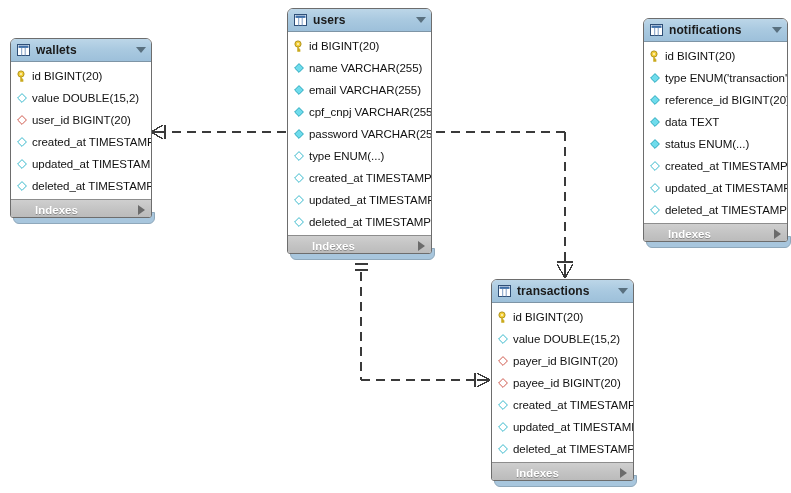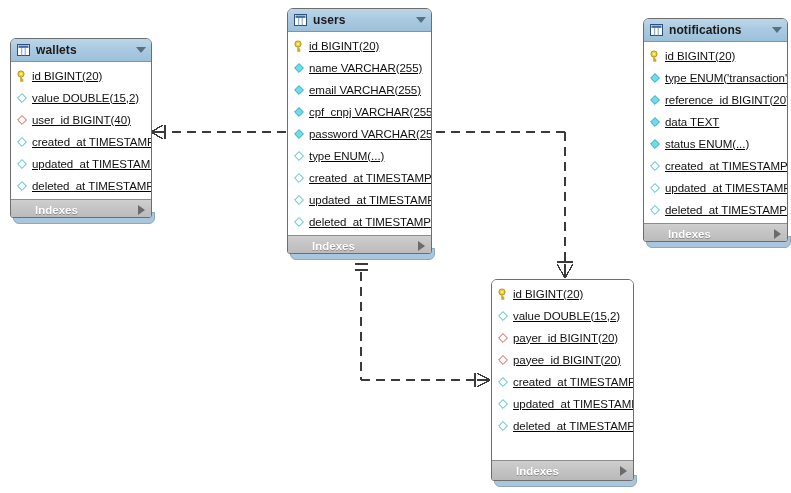--- a/index.html
+++ b/index.html
@@ -96,21 +96,20 @@
     flex: 1 1 auto;
     padding: 3px 0 2px 0;
     background: #ffffff;
   }
   .col-row {
     height: 22px;
     display: flex;
     align-items: center;
     padding-left: 5px;
     box-sizing: border-box;
-    text-decoration: underline;
   }
   .col-ico {
     width: 12px;
     height: 12px;
     flex: 0 0 12px;
     margin-right: 4px;
     position: relative;
     top: 0px;
   }
   .col-ico svg { display: block; }
@@ -232,21 +231,21 @@
                 </svg>
               </span>
               <span class="col-txt">value DOUBLE(15,2)</span>
             </div>
             <div class="col-row">
               <span class="col-ico">
                 <svg width="12" height="12" viewBox="0 0 12 12">
                   <polygon points="6,1.6 10.4,6 6,10.4 1.6,6" fill="#ffffff" stroke="#cf5a4e" stroke-width="1"></polygon>
                 </svg>
               </span>
-              <span class="col-txt">user_id BIGINT(40)</span>
+              <span class="col-txt">user_id BIGINT(20)</span>
             </div>
             <div class="col-row">
               <span class="col-ico">
                 <svg width="12" height="12" viewBox="0 0 12 12">
                   <polygon points="6,1.6 10.4,6 6,10.4 1.6,6" fill="#ffffff" stroke="#39b9cc" stroke-width="1"></polygon>
                 </svg>
               </span>
               <span class="col-txt">created_at TIMESTAMP</span>
             </div>
             <div class="col-row">
@@ -454,20 +453,32 @@
           </div>
           <div class="tbl-footer">
             <span class="tbl-footer-label">Indexes</span>
             <span class="tbl-footer-caret"></span>
           </div>
         </div>
       </div>
       <div class="table-box" style="left: 491px; top: 279px; width: 146px; height: 208px;">
         <div class="tbl-shadowbar"></div>
         <div class="tbl-inner">
+          <div class="tbl-header">
+            <span class="tbl-ico">
+              <svg width="13" height="12" viewBox="0 0 13 12">
+                <rect x="0.5" y="0.5" width="12" height="11" fill="#ffffff" stroke="#2f4f77" stroke-width="1"></rect>
+                <rect x="1.5" y="1.5" width="10" height="2.4" fill="#3f6fa8"></rect>
+                <line x1="4.7" y1="4" x2="4.7" y2="11.5" stroke="#6f92bd" stroke-width="0.9"></line>
+                <line x1="8.2" y1="4" x2="8.2" y2="11.5" stroke="#6f92bd" stroke-width="0.9"></line>
+              </svg>
+            </span>
+            <span class="tbl-title">transactions</span>
+            <span class="tbl-caret"></span>
+          </div>
           <div class="cols">
             <div class="col-row">
               <span class="col-ico">
                 <svg width="12" height="12" viewBox="0 0 12 12">
                   <circle cx="5" cy="4" r="3.1" fill="#f4cf3a" stroke="#a98b12" stroke-width="0.9"></circle>
                   <circle cx="5" cy="4" r="1.1" fill="#fdf3c0"></circle>
                   <path d="M5 7 L5 11 L6.6 11 L6.6 9.9 L5.6 9.9 L5.6 9.1 L6.6 9.1" stroke="#c9a91c" stroke-width="1.5" fill="none" stroke-linecap="butt"></path>
                 </svg>
               </span>
               <span class="col-txt">id BIGINT(20)</span>

